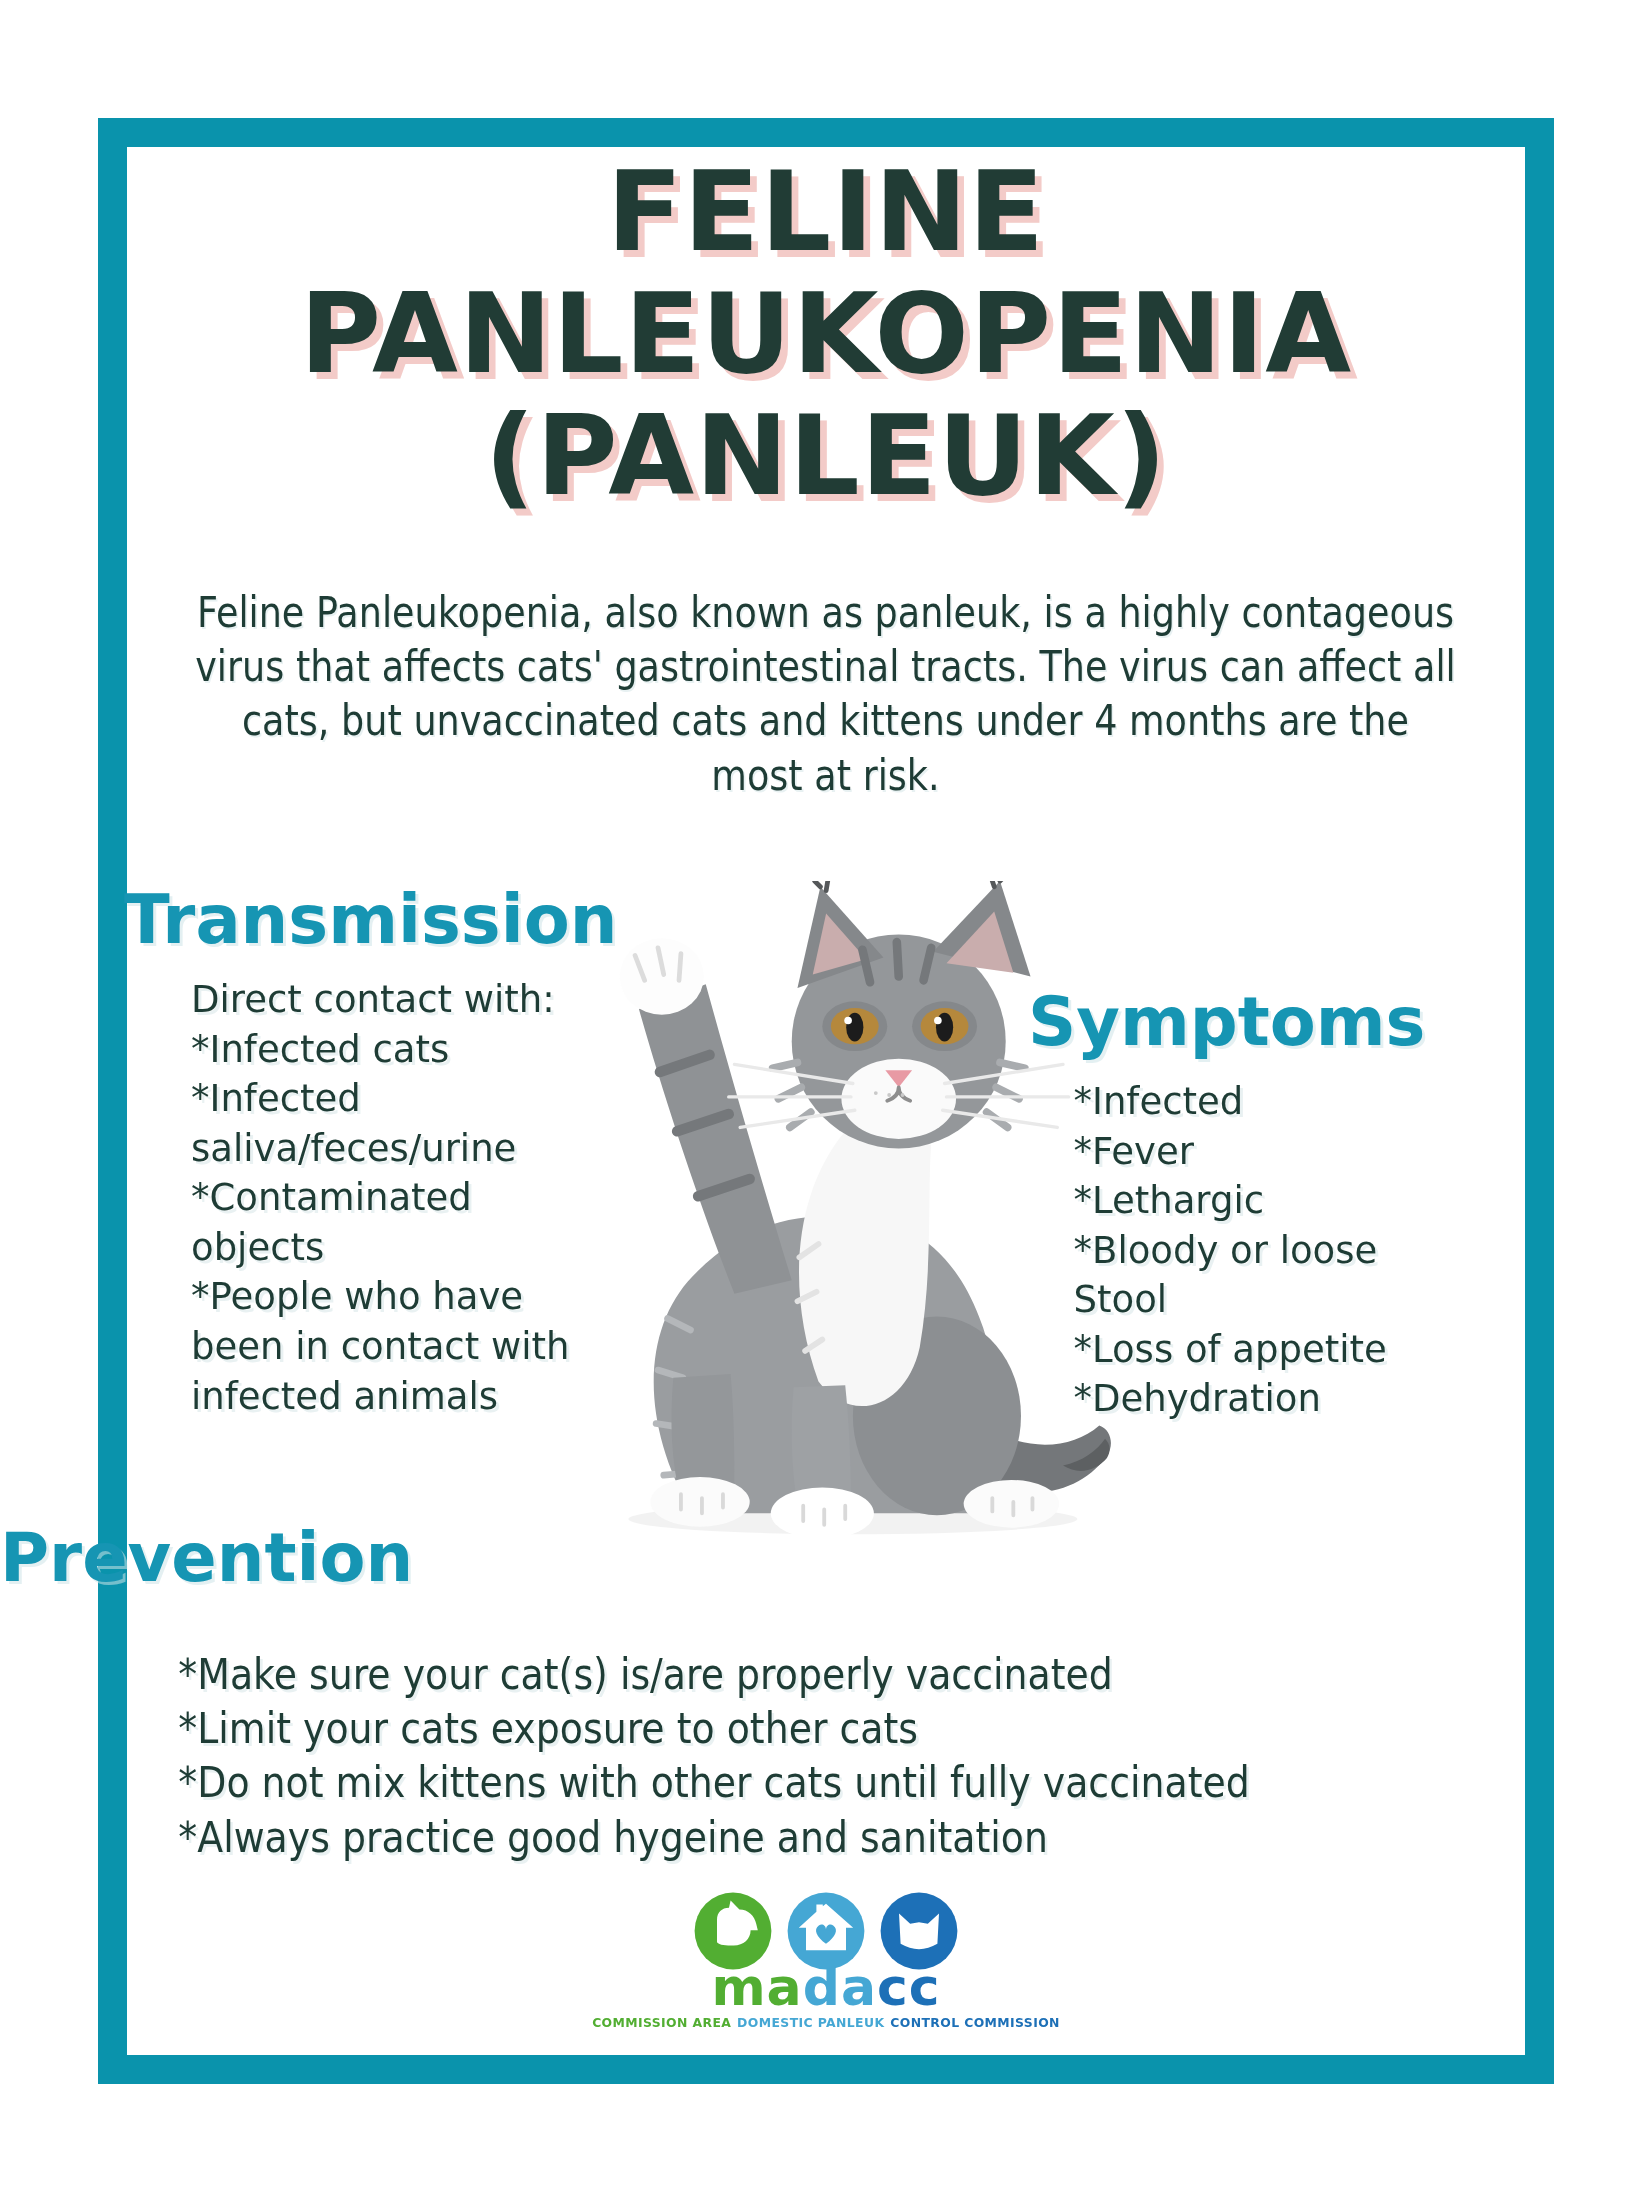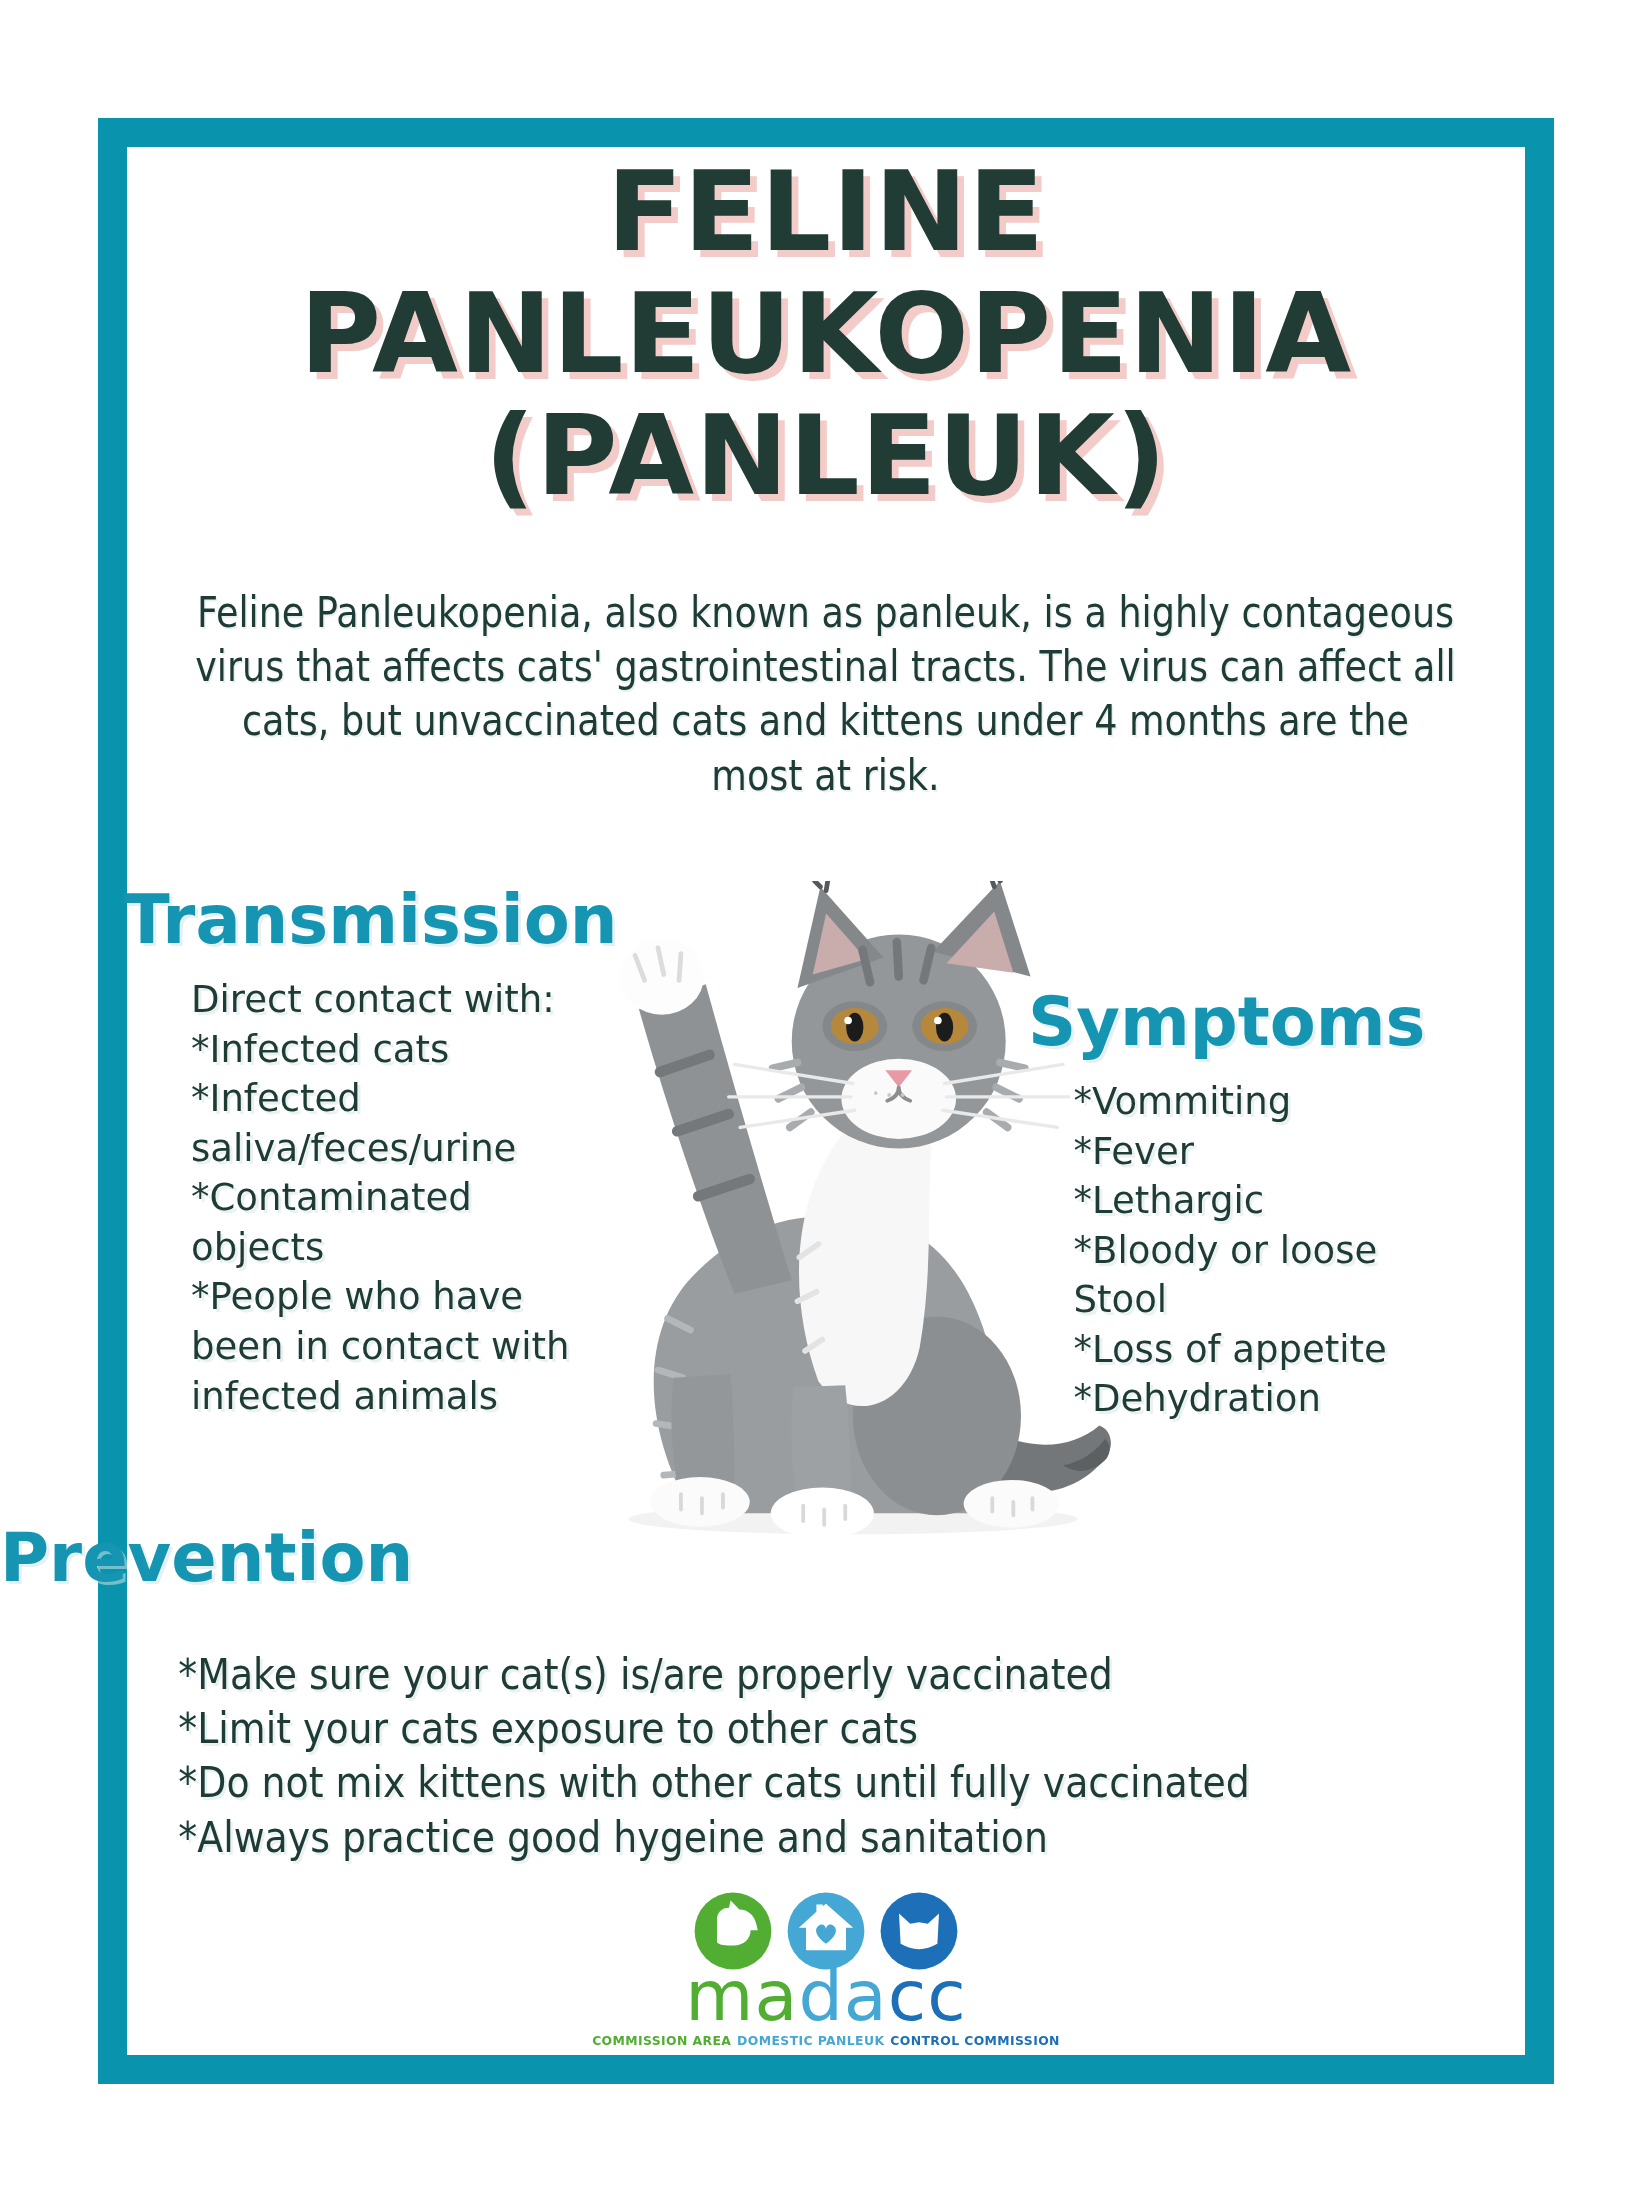--- a/index.html
+++ b/index.html
@@ -39,21 +39,21 @@
   .prevention .body-list{
     width:1472px;margin:50px auto 0 auto;font-size:43px;line-height:1.26;
     transform:scaleX(0.88);transform-origin:center top;
   }
   .cat-wrap{position:absolute;left:547px;top:881px;width:585px;height:661px;}
   .cat-wrap svg{width:100%;height:100%;display:block;}
   .logo{position:absolute;top:1891px;left:0;width:1652px;text-align:center;}
   .logo-circles{display:flex;justify-content:center;gap:13.4px;}
   .logo-circles svg{width:80px;height:80px;display:block;}
   .wordmark{
-    margin-top:-9.6px;font-size:70px;font-weight:400;line-height:1;letter-spacing:1px;text-align:center;
+    margin-top:-9.6px;font-size:52px;font-weight:700;line-height:1;letter-spacing:1px;text-align:center;
   }
   .wordmark span{display:inline;}
   .tagline{margin-top:1.9px;font-size:12.4px;font-weight:700;letter-spacing:0.4px;}
   .tagline span{margin:0 2.9px;}
   .seg-green{color:#52ae32;}
   .seg-lblue{color:#45a7d4;}
   .seg-blue{color:#1d70b7;}
 </style>
 </head>
 <body>
@@ -75,21 +75,21 @@
       <div>*Infected cats</div>
       <div>*Infected saliva/feces/urine</div>
       <div>*Contaminated objects</div>
       <div>*People who have been in contact with infected animals</div>
     </div>
   </div>
 
   <div class="col col-symptoms">
     <h2 class="section-heading">Symptoms</h2>
     <div class="body-list">
-      <div>*Vommiting</div>
+      <div>*Infected</div>
       <div>*Fever</div>
       <div>*Lethargic</div>
       <div>*Bloody or loose Stool</div>
       <div>*Loss of appetite</div>
       <div>*Dehydration</div>
     </div>
   </div>
 
   <div class="cat-wrap">
     <svg viewBox="0 0 612 692" xmlns="http://www.w3.org/2000/svg">

